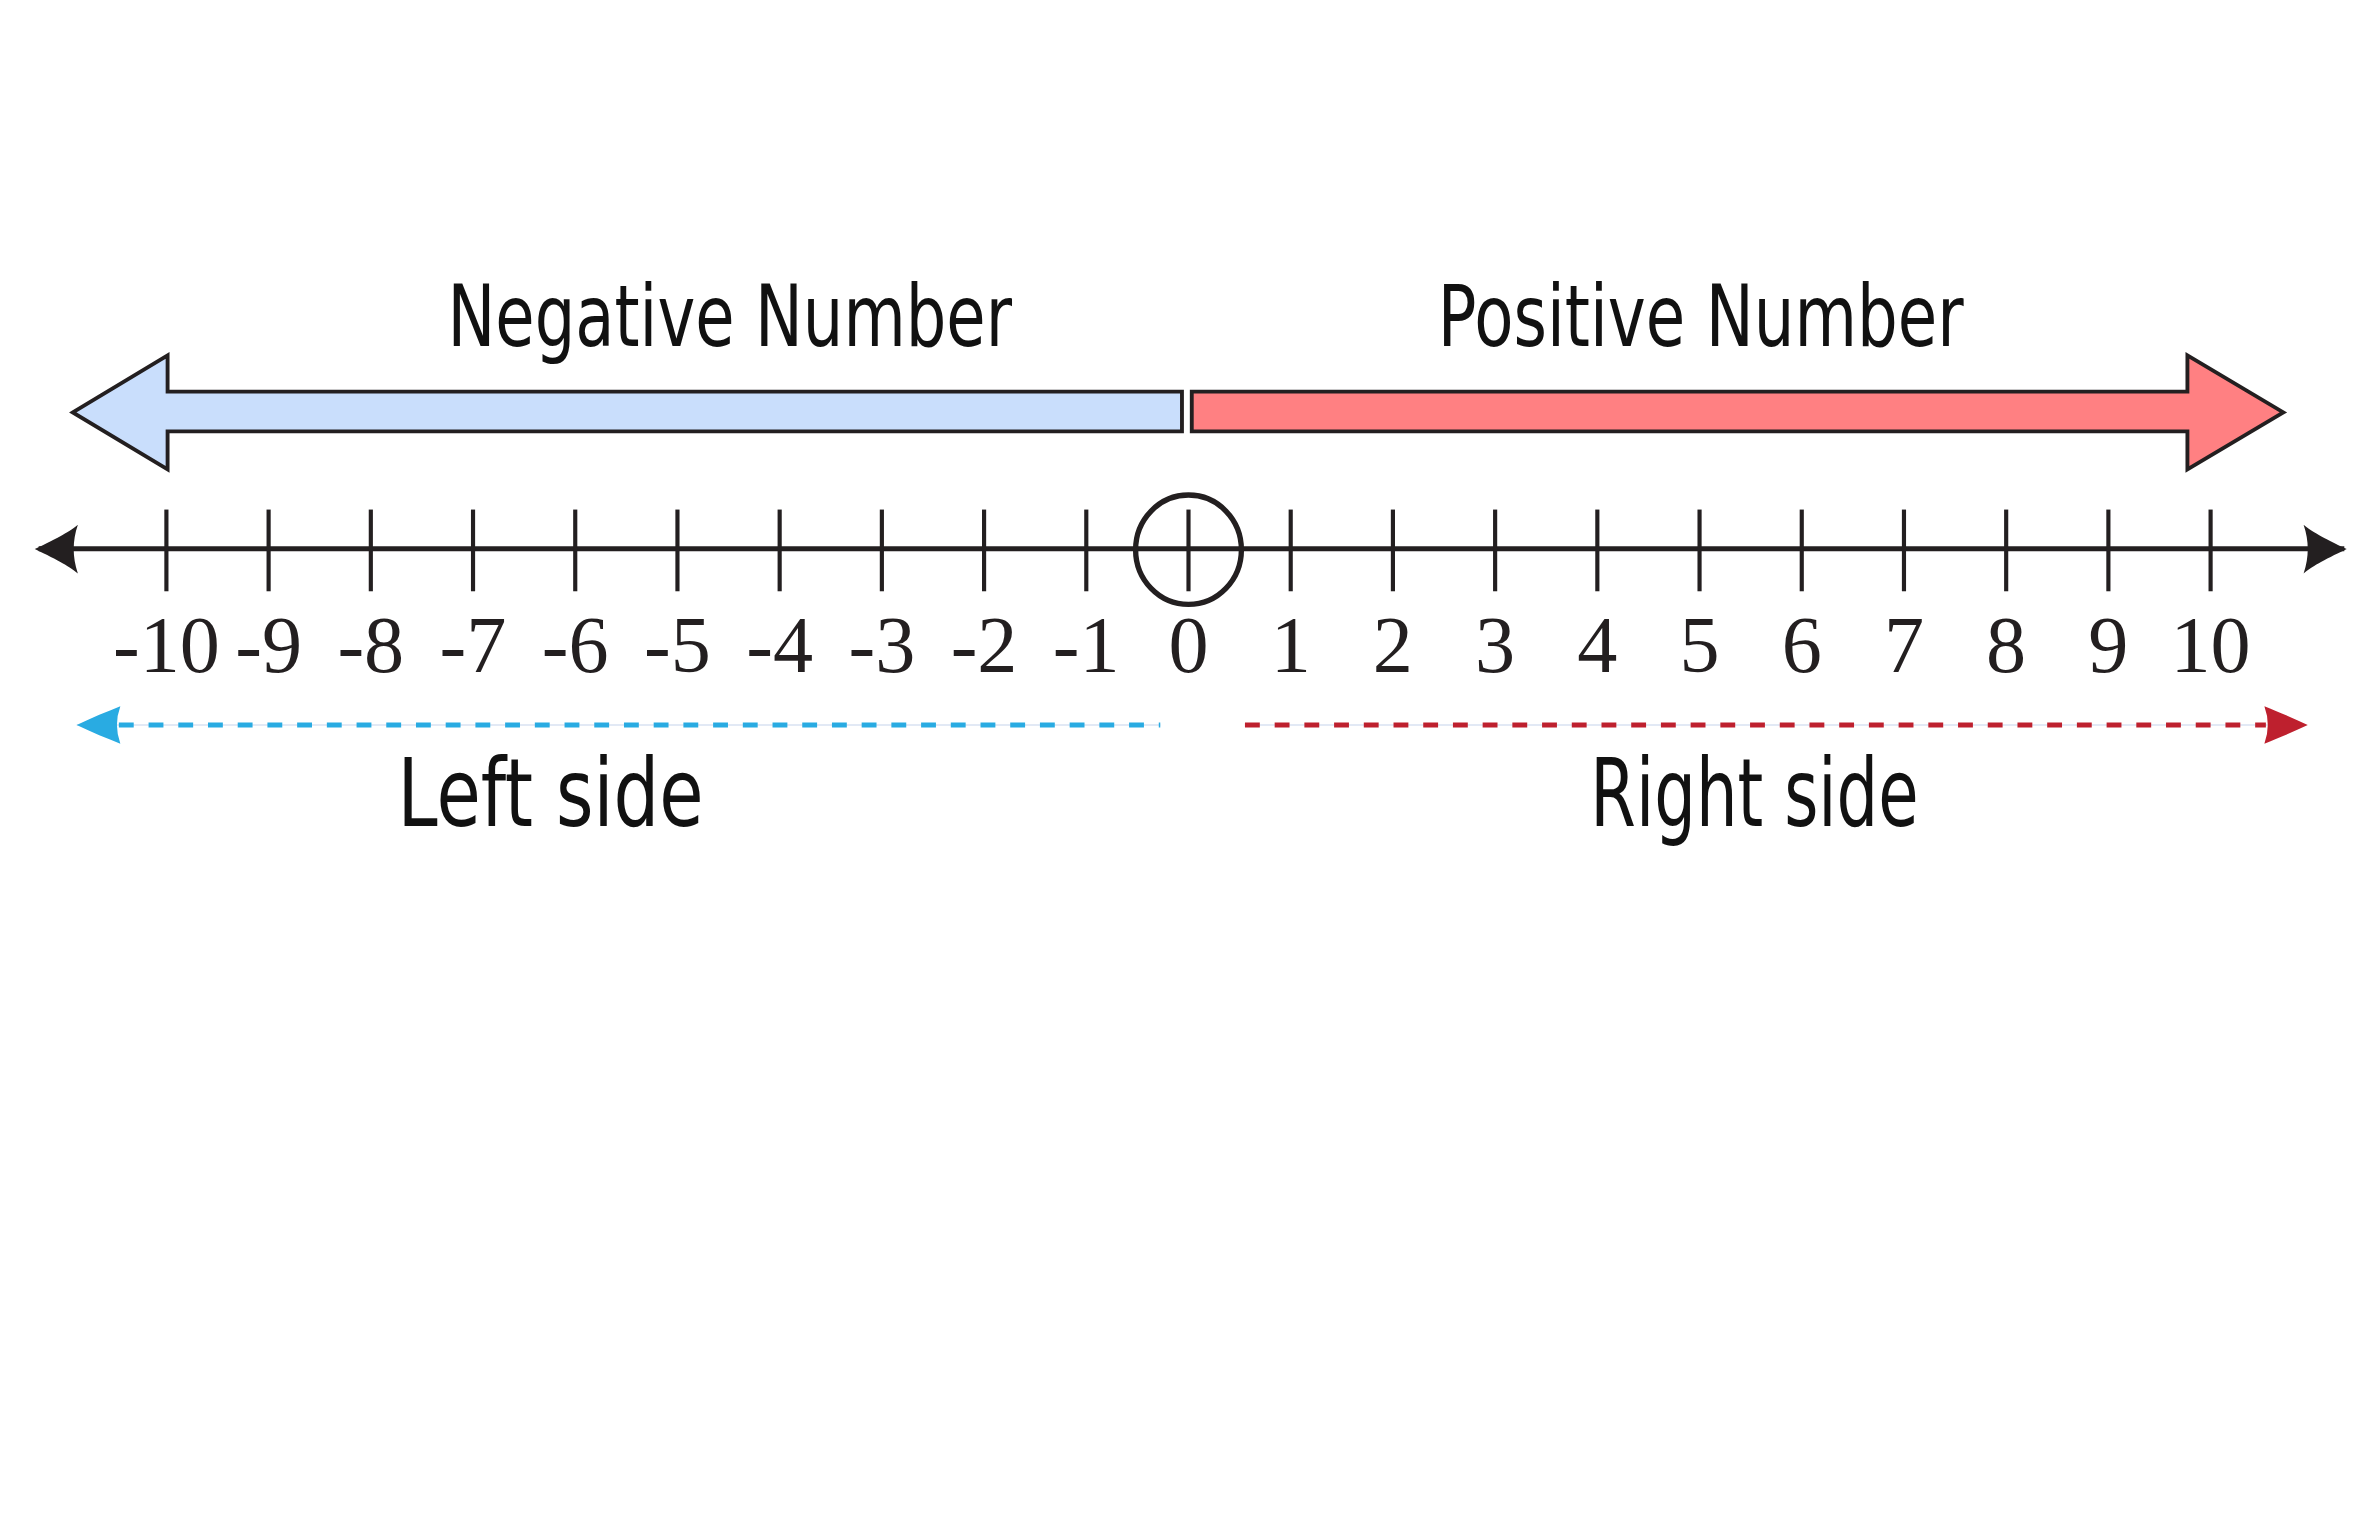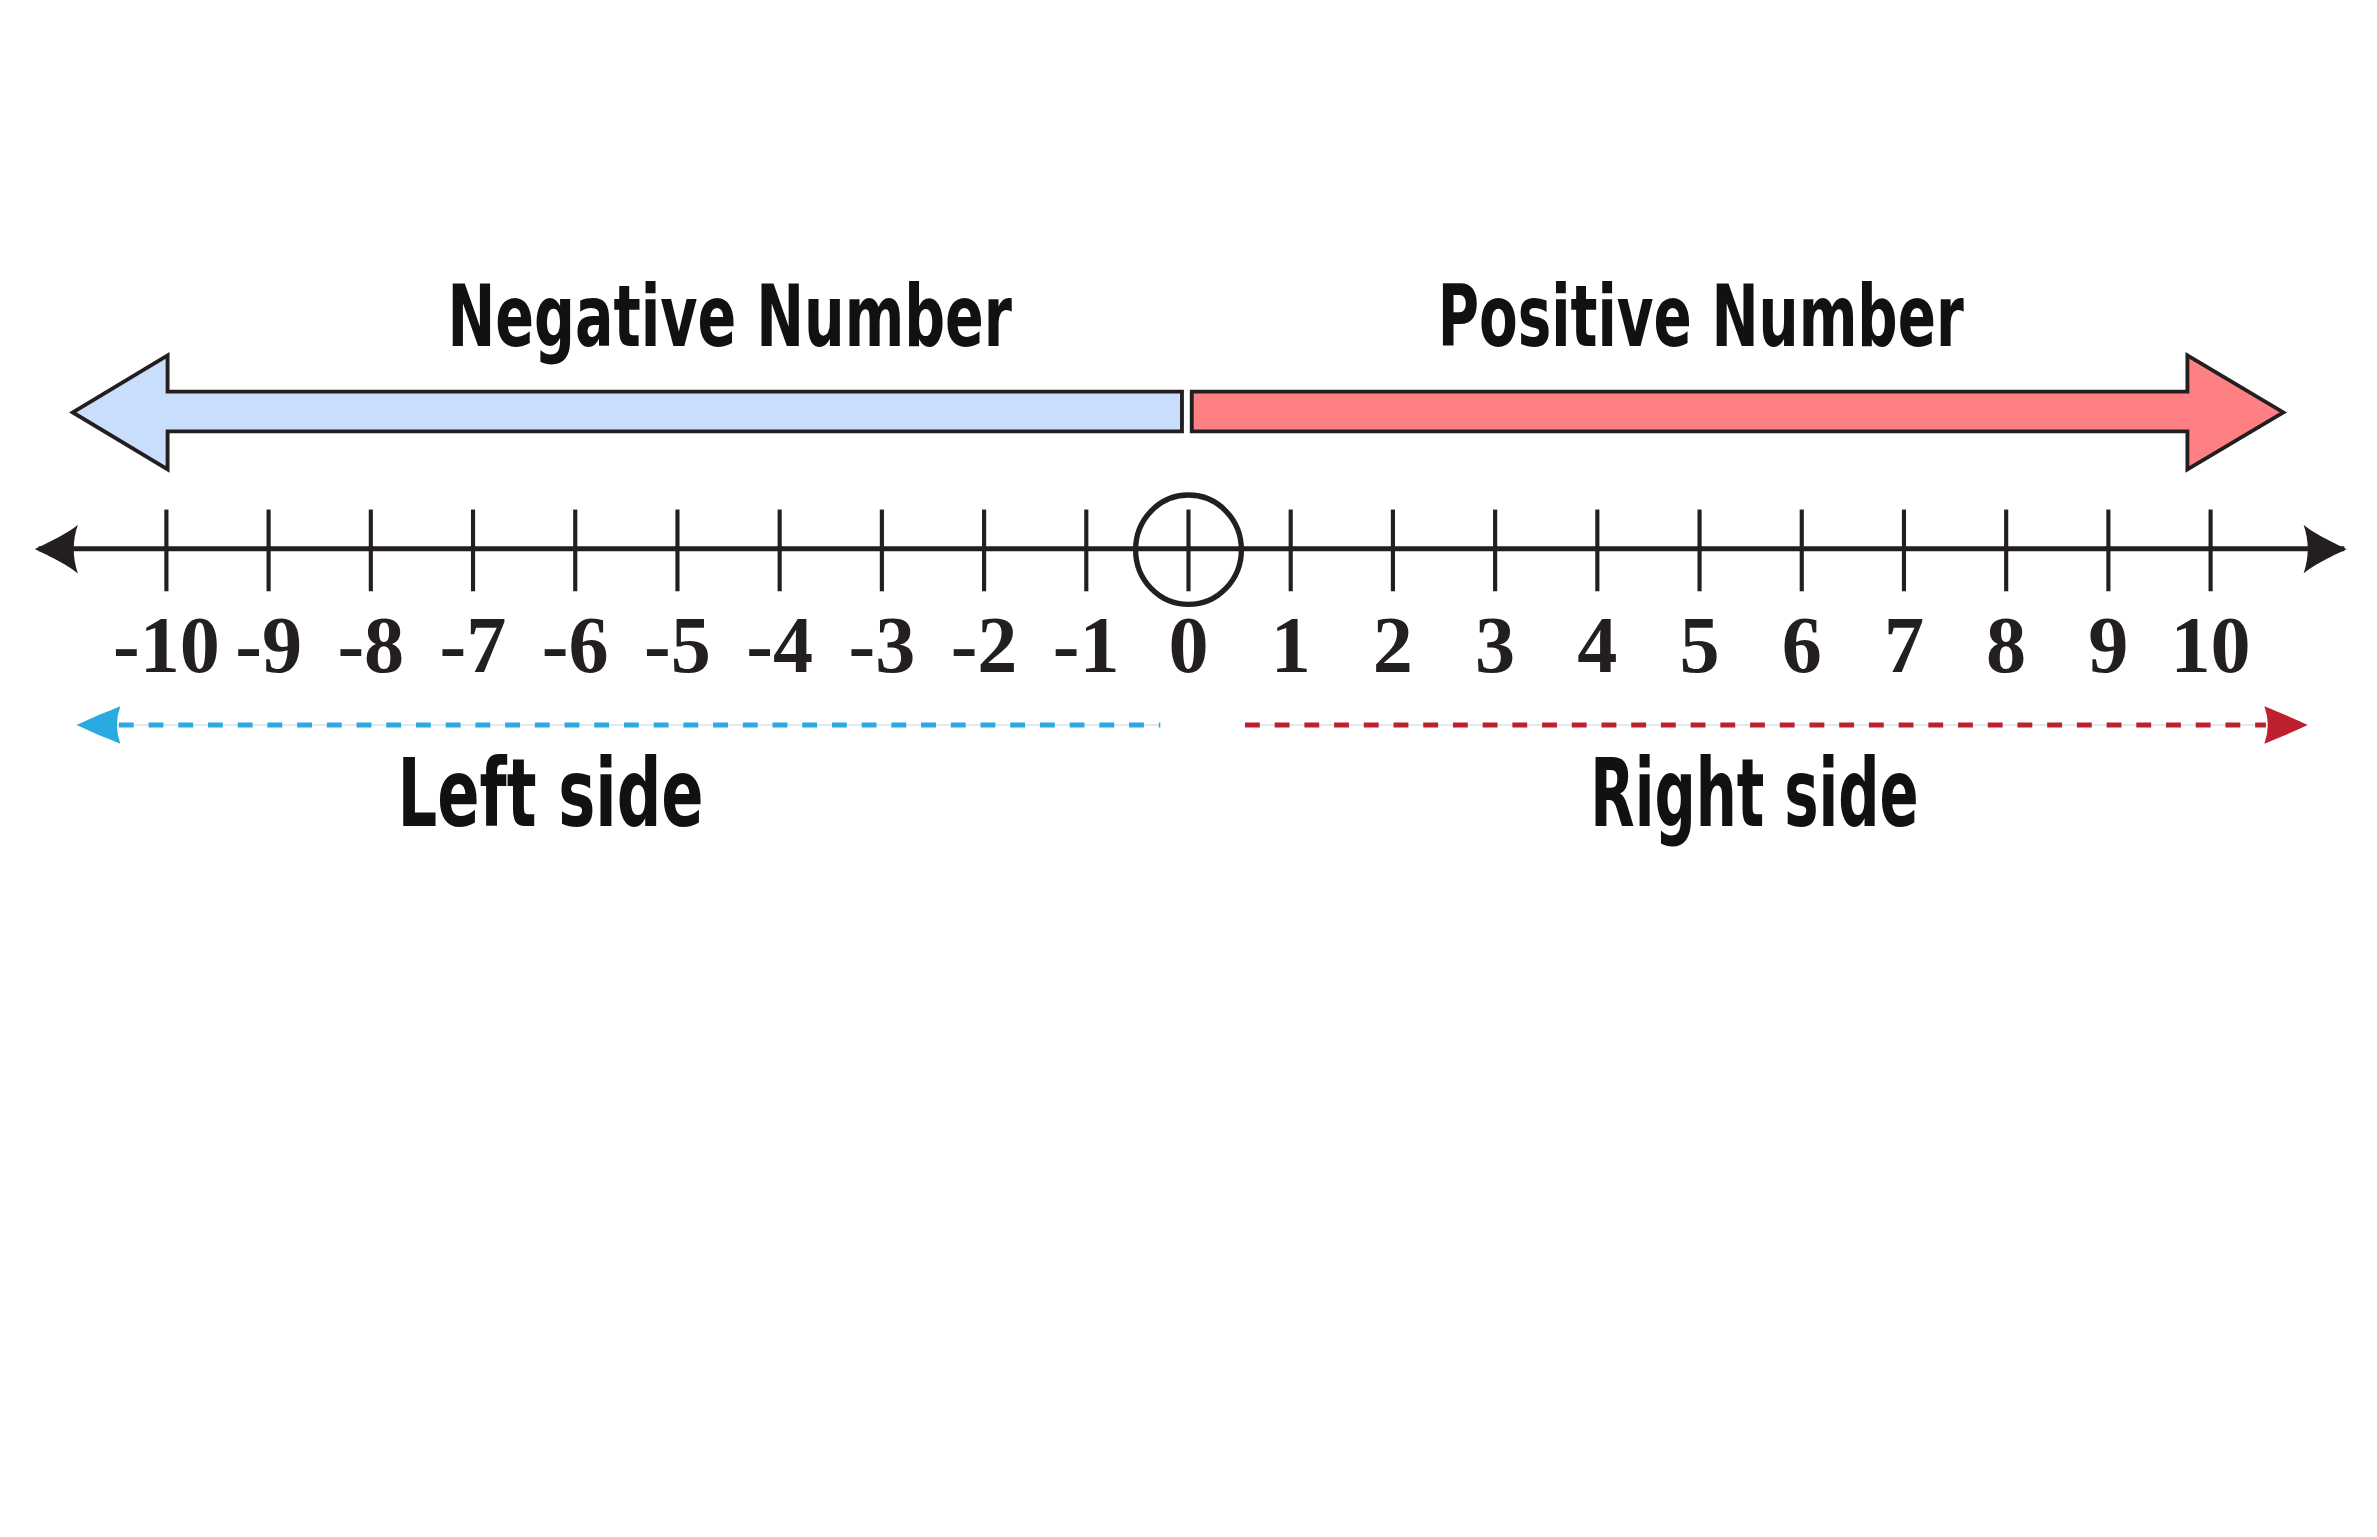--- a/index.html
+++ b/index.html
@@ -5,21 +5,20 @@
   html, body {
     margin: 0;
     padding: 0;
     background: #ffffff;
     width: 100%;
     height: 100%;
   }
   .figure-wrap {
     width: 100vw;
     background: #ffffff;
-    font-weight: bold;
   }
   svg {
     display: block;
     width: 100%;
     height: auto;
     background: #ffffff;
   }
   .title-text {
     font-family: "DejaVu Sans", "Liberation Sans", sans-serif;
     font-size: 290px;

